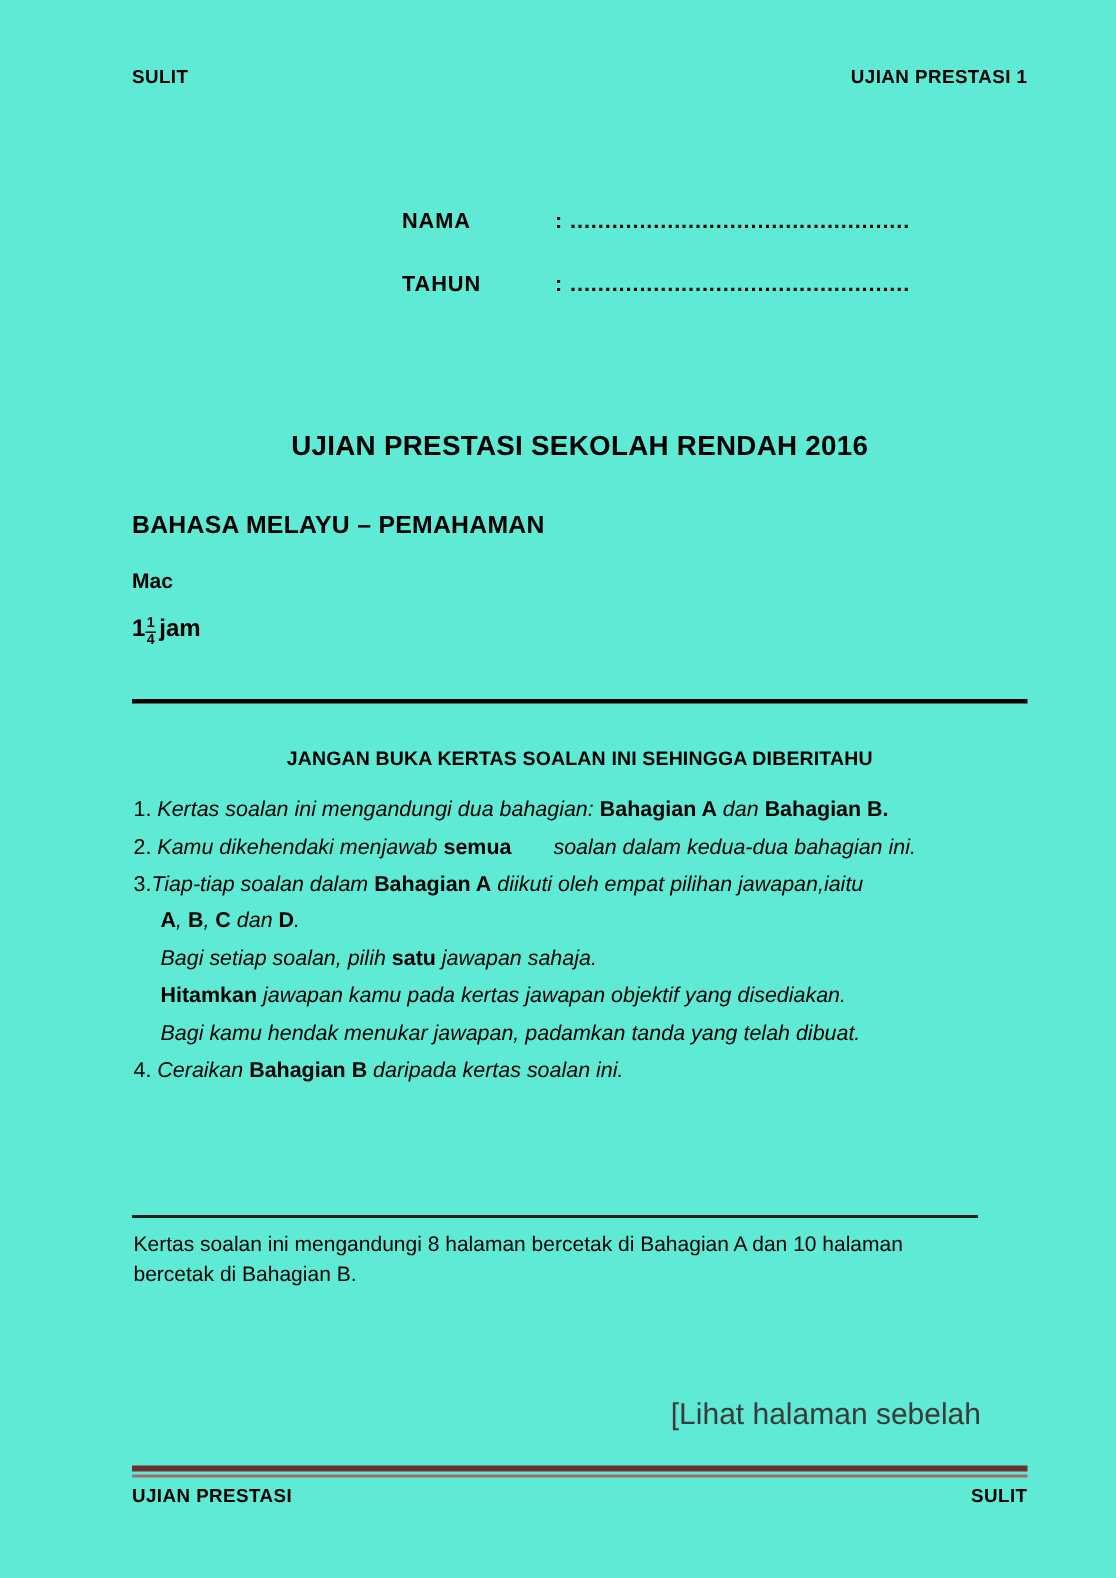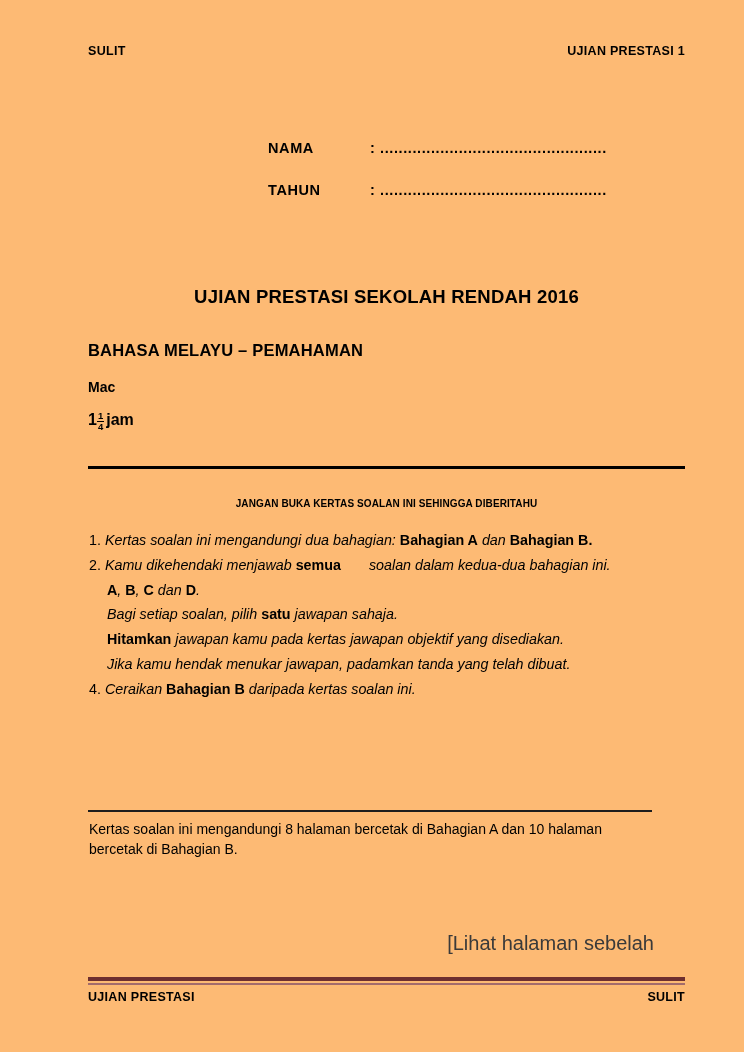--- a/index.html
+++ b/index.html
@@ -8,21 +8,21 @@
     background: #ffffff;
   }
   body {
     font-family: "Liberation Sans", sans-serif;
     color: #000000;
   }
   .page {
     position: relative;
     width: 744px;
     height: 1052px;
-    background: #fdba74;
+    background: #5eead4;
     overflow: hidden;
     box-sizing: border-box;
   }
 
   
   .header {
     position: absolute;
     left: 88px;
     top: 44px;
     width: 597px;
@@ -152,21 +152,21 @@
   }
 
   
   .instr-heading {
     position: absolute;
     left: 88px;
     top: 498px;
     width: 597px;
     text-align: center;
     font-weight: bold;
-    font-size: 10px;
+    font-size: 13px;
     letter-spacing: 0.1px;
   }
   .instructions {
     position: absolute;
     left: 89px;
     top: 533px;
     width: 600px;
     font-style: italic;
     font-size: 14.3px;
     line-height: 1.0;
@@ -268,24 +268,25 @@
         <span>jam</span>
     </span>
   </div>
 
   <div class="rule-thick"></div>
 
   <div class="instr-heading">JANGAN BUKA KERTAS SOALAN INI SEHINGGA DIBERITAHU</div>
   <div class="instructions" id="instructions-list">
       <span class="instr-line"><span style="font-style: normal;">1.</span><span style="font-style: italic;"> Kertas soalan ini mengandungi dua bahagian: </span><span style="font-weight: bold; font-style: normal;">Bahagian A</span><span style="font-style: italic;"> dan </span><span style="font-weight: bold; font-style: normal;">Bahagian  B.</span></span>
       <span class="instr-line"><span style="font-style: normal;">2.</span><span style="font-style: italic;"> Kamu dikehendaki menjawab </span><span style="font-weight: bold; font-style: normal;">semua</span><span style="font-style: italic; margin-left: 24px;"> soalan dalam kedua-dua bahagian ini.</span></span>
+      <span class="instr-line"><span style="font-style: normal;">3.</span><span style="font-style: italic;">Tiap-tiap soalan dalam </span><span style="font-weight: bold; font-style: normal;">Bahagian A</span><span style="font-style: italic;"> diikuti oleh empat pilihan jawapan,iaitu</span></span>
       <span class="instr-line indent"><span style="font-weight: bold; font-style: normal;">A</span><span style="font-style: italic;">, </span><span style="font-weight: bold; font-style: normal;">B</span><span style="font-style: italic;">, </span><span style="font-weight: bold; font-style: normal;">C</span><span style="font-style: italic;"> dan </span><span style="font-weight: bold; font-style: normal;">D</span><span style="font-style: italic;">.</span></span>
       <span class="instr-line indent"><span style="font-style: italic;">Bagi setiap soalan, pilih </span><span style="font-weight: bold; font-style: normal;">satu</span><span style="font-style: italic;"> jawapan sahaja.</span></span>
       <span class="instr-line indent"><span style="font-weight: bold; font-style: normal;">Hitamkan</span><span style="font-style: italic;"> jawapan kamu pada kertas jawapan objektif yang disediakan.</span></span>
-      <span class="instr-line indent"><span style="font-style: italic;">Jika kamu hendak menukar jawapan, padamkan tanda yang telah dibuat.</span></span>
+      <span class="instr-line indent"><span style="font-style: italic;">Bagi kamu hendak menukar jawapan, padamkan tanda yang telah dibuat.</span></span>
       <span class="instr-line"><span style="font-style: normal;">4.</span><span style="font-style: italic;"> Ceraikan </span><span style="font-weight: bold; font-style: normal; margin-top: 37px;">Bahagian B</span><span style="font-style: italic;"> daripada kertas soalan ini.</span></span>
     </div>
 
   <div class="rule-thin"></div>
 
   <div class="bottom-note">Kertas soalan ini mengandungi 8 halaman bercetak  di Bahagian A dan 10 halaman bercetak di Bahagian B.</div>
 
   <div class="see-next">[Lihat halaman sebelah</div>
 
   <div class="footer-rule-top"></div>

